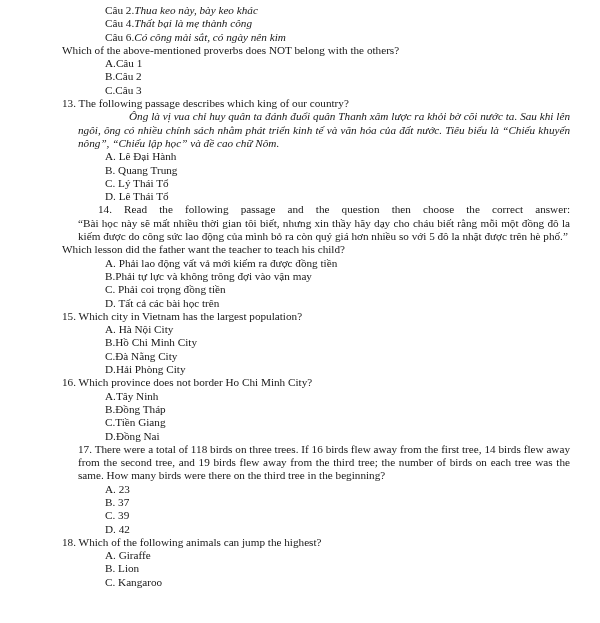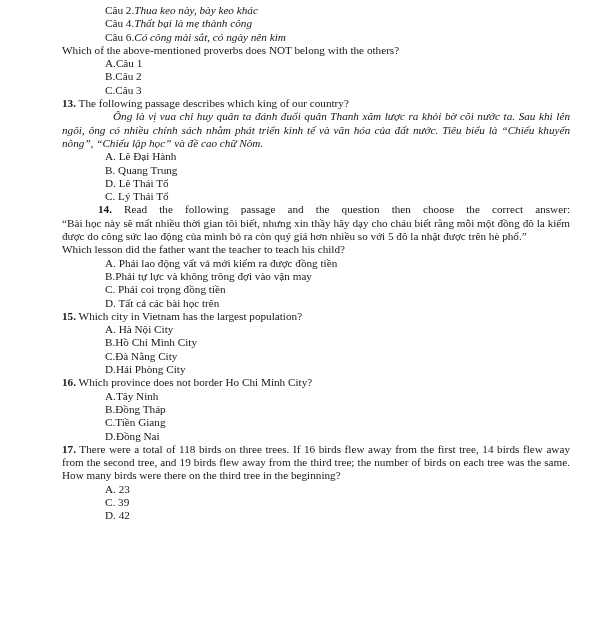--- a/index.html
+++ b/index.html
@@ -9,24 +9,24 @@
     color: #161616;
     font-family: "Liberation Serif", "DejaVu Serif", serif;
     font-size: 11.2px;
     line-height: 13.3px;
     box-sizing: border-box;
     padding: 4px 30px 0 62px;
     overflow: hidden;
   }
   p { margin: 0; padding: 0; }
   .opt { padding-left: 43px; }
-  .just { text-align: justify; }
+  .just { text-align: justify; margin-left: 16px; }
   .just-all { text-align: justify; text-align-last: justify; margin-left: 36px; -moz-text-align-last: justify; }
   .ind { text-indent: 51px; }
-  b { font-weight: bold; }
+  b { font-weight: normal; }
   i { font-style: italic; }
 </style>
 </head>
 <body>
 
 <div>
 
   <section>
     <p class="opt"><span>Câu 2.</span><i>Thua keo này, bày keo khác</i></p>
     <p class="opt"><span>Câu 4.</span><i>Thất bại là mẹ thành công</i></p>
@@ -35,22 +35,22 @@
     <p class="opt">A.Câu 1</p>
     <p class="opt">B.Câu 2</p>
     <p class="opt">C.Câu 3</p>
   </section>
 
   <section>
     <p><b>13.</b> <span>The following passage describes which king of our country?</span></p>
     <p class="just ind"><i>Ông là vị vua chỉ huy quân ta đánh đuổi quân Thanh xâm lược ra khỏi bờ cõi nước ta. Sau khi lên ngôi, ông có nhiều chính sách nhằm phát triển kinh tế và văn hóa của đất nước. Tiêu biểu là “Chiếu khuyến nông”, “Chiếu lập học” và đề cao chữ Nôm.</i></p>
     <p class="opt">A. Lê Đại Hành</p>
     <p class="opt">B. Quang Trung</p>
+    <p class="opt">C. Lý Thái Tổ</p>
     <p class="opt">D. Lê Thái Tổ</p>
-    <p class="opt">C. Lý Thái Tổ</p>
   </section>
 
   <section>
     <p class="just-all"><b>14.</b> <span>Read the following passage and the question then choose the correct answer:</span></p>
     <p class="just">“Bài học này sẽ mất nhiều thời gian tôi biết, nhưng xin thầy hãy dạy cho cháu biết rằng mỗi một đồng đô la kiếm được do công sức lao động của mình bỏ ra còn quý giá hơn nhiều so với 5 đô la nhặt được trên hè phố.”</p>
     <p>Which lesson did the father want the teacher to teach his child?</p>
     <p class="opt">A. Phải lao động vất vả mới kiếm ra được đồng tiền</p>
     <p class="opt">B.Phải tự lực và không trông đợi vào vận may</p>
     <p class="opt">C. Phải coi trọng đồng tiền</p>
     <p class="opt">D. Tất cả các bài học trên</p>
@@ -68,18 +68,25 @@
     <p><b>16.</b> <span>Which province does not border Ho Chi Minh City?</span></p>
     <p class="opt">A.Tây Ninh</p>
     <p class="opt">B.Đồng Tháp</p>
     <p class="opt">C.Tiền Giang</p>
     <p class="opt">D.Đồng Nai</p>
   </section>
 
   <section>
     <p class="just"><b>17.</b> <span>There were a total of 118 birds on three trees. If 16 birds flew away from the first tree, 14 birds flew away from the second tree, and 19 birds flew away from the third tree; the number of birds on each tree was the same. How many birds were there on the third tree in the beginning?</span></p>
     <p class="opt">A. 23</p>
+    <p class="opt">B. 37</p>
     <p class="opt">C. 39</p>
     <p class="opt">D. 42</p>
   </section>
 
+  <section>
+    <p><b>18.</b> <span>Which of the following animals can jump the highest?</span></p>
+    <p class="opt">A. Giraffe</p>
+    <p class="opt">B. Lion</p>
+    <p class="opt">C. Kangaroo</p>
+  </section>
 
 </div>
 
 </body></html>

